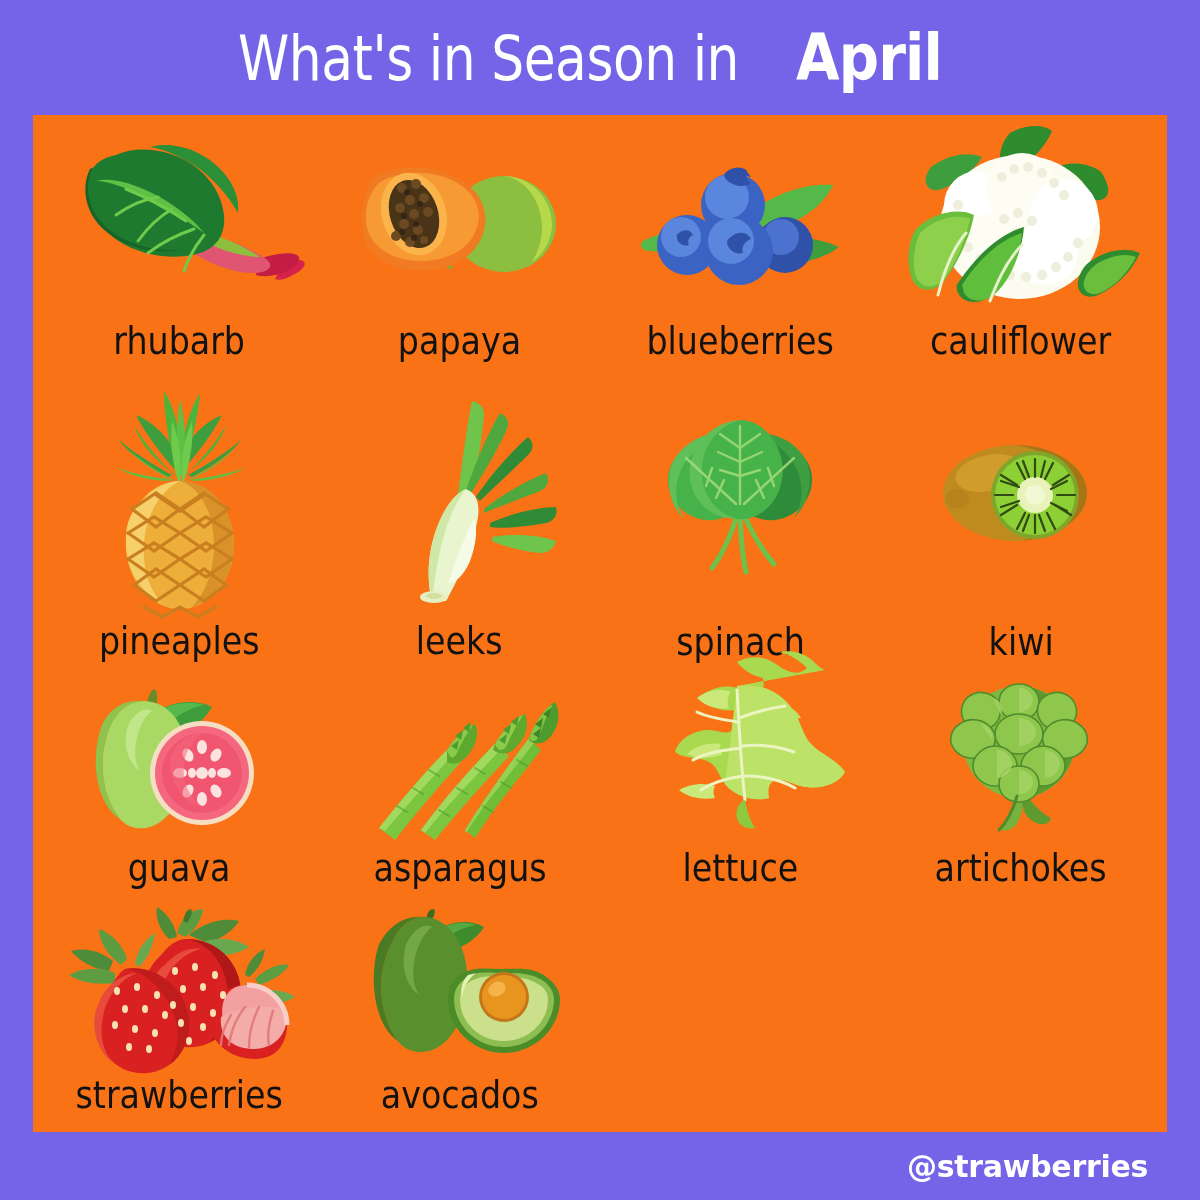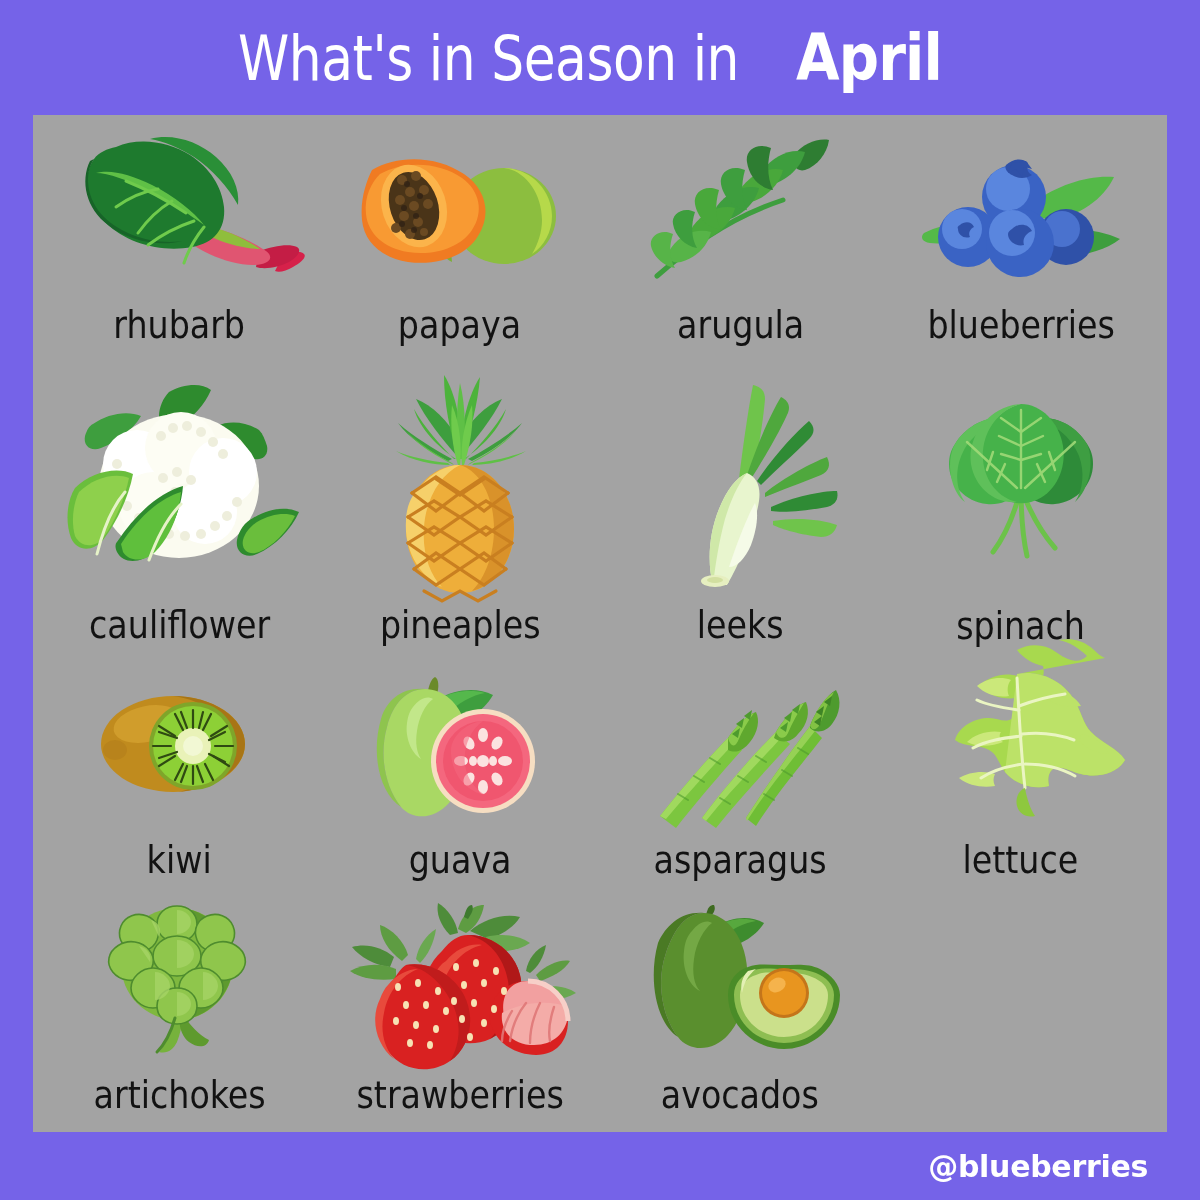--- a/index.html
+++ b/index.html
@@ -63,21 +63,21 @@
     transform-origin: left center;
   }
 
   
   #panel {
     position: absolute;
     left: 33px;
     top: 115px;
     width: 1134px;
     height: 1017px;
-    background: #a3a3a3;
+    background: #f97316;
     display: grid;
     grid-template-columns: repeat(4, 1fr);
     grid-template-rows: repeat(4, 1fr);
     padding: 4px 6px 10px 6px;
   }
 
   .cell {
     position: relative;
     display: flex;
     flex-direction: column;
@@ -204,39 +204,20 @@
             <circle cx="52" cy="64" r="3"></circle>
               <circle cx="64" cy="72" r="3"></circle>
             <circle cx="50" cy="80" r="3"></circle>
               <circle cx="62" cy="86" r="3"></circle>
           </g>
         </svg>
       </div>
       <div class="caption">papaya</div>
     </div>
 
-    <div class="cell row1">
-      <div class="art">
-        <svg width="190" height="150" viewBox="0 0 190 150" aria-hidden="true">
-          <path d="M12 140c16-14 34-28 52-40 24-16 50-28 74-36" stroke="#3E9E3E" stroke-width="5" fill="none" stroke-linecap="round"></path>
-          <path d="M150 18c8-10 22-16 34-14-2 14-12 26-24 30-8 2-14-4-10-16z" fill="#2E7D32"></path>
-          <path d="M118 34c10-14 28-22 42-18-4 16-18 28-32 32-10 2-16-4-10-14z" fill="#3E9E3E"></path>
-          <path d="M96 52c10-14 28-22 42-18-4 16-18 28-32 32-10 2-16-4-10-14z" fill="#49A83B"></path>
-          <path d="M72 70c10-14 28-22 42-18-4 16-18 28-32 32-10 2-16-4-10-14z" fill="#3E9E3E"></path>
-          <path d="M48 90c10-14 28-22 42-18-4 16-18 28-32 32-10 2-16-4-10-14z" fill="#49A83B"></path>
-          <path d="M26 112c10-14 26-20 40-16-4 16-16 26-30 30-10 2-16-4-10-14z" fill="#57B448"></path>
-          <path d="M126 12c-4 14-4 30 2 42-14-2-24-14-26-28-2-12 10-20 24-14z" fill="#2E7D32"></path>
-          <path d="M100 34c-4 14-4 28 2 40-14-2-24-14-26-26-2-12 10-20 24-14z" fill="#3E9E3E"></path>
-          <path d="M74 54c-4 14-4 28 2 40-14-2-24-14-26-26-2-12 10-20 24-14z" fill="#49A83B"></path>
-          <path d="M50 76c-4 12-4 26 2 36-12-2-22-12-24-24-2-10 10-18 22-12z" fill="#3E9E3E"></path>
-          <path d="M28 98c-4 12-4 24 2 34-12-2-22-12-24-22-2-10 10-18 22-12z" fill="#57B448"></path>
-        </svg>
-      </div>
-      <div class="caption">arugula</div>
-    </div>
 
     <div class="cell row1">
       <div class="art">
         <svg width="210" height="125" viewBox="0 0 210 125" aria-hidden="true">
           <path d="M120 52c22-16 52-26 78-24-10 22-36 40-62 42-14 1-22-8-16-18z" fill="#54B948"></path>
           <path d="M130 84c24-6 54-4 74 6-18 14-48 20-70 14-12-4-14-16-4-20z" fill="#3E9E3E"></path>
           <path d="M8 84c18-10 44-12 64-6-16 12-40 18-58 16-8-1-10-6-6-10z" fill="#54B948"></path>
           <circle cx="98" cy="48" r="32" fill="#3A63C4"></circle>
           <circle cx="92" cy="40" r="22" fill="#5A86DE"></circle>
           <path d="M90 16c6-6 16-8 22-2-2 6 0 10 4 12-6 4-14 4-20 0-4-2-8-6-6-10z" fill="#2F51A8"></path>
@@ -670,16 +651,16 @@
           <ellipse cx="147" cy="80" rx="9" ry="7" transform="rotate(-25 147 80)" fill="#F5B34C"></ellipse>
           <path d="M118 66c-6 6-8 14-6 22 2-10 6-18 14-24z" fill="#E4F0B4"></path>
         </svg>
       </div>
       <div class="caption">avocados</div>
     </div>
 
   </div>
 
   <div id="footer">
-    <span id="handle">@blueberries</span>
+    <span id="handle">@strawberries</span>
   </div>
 
 </div>
 
 </body></html>

